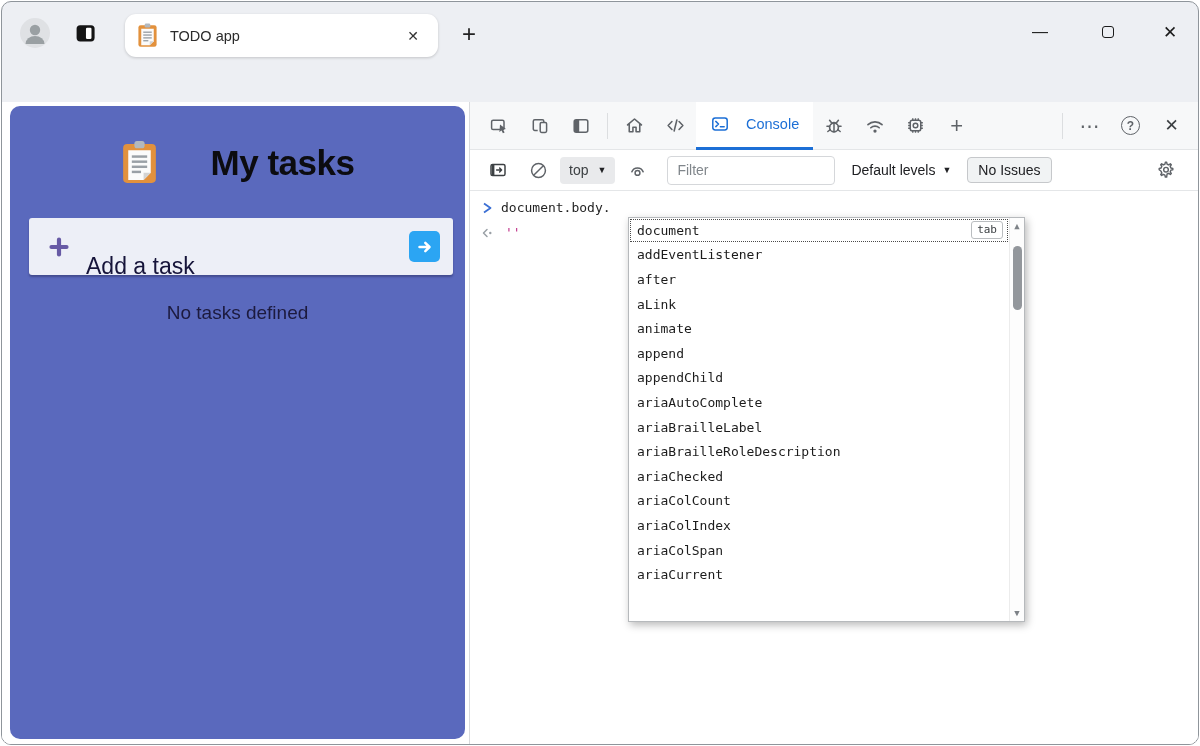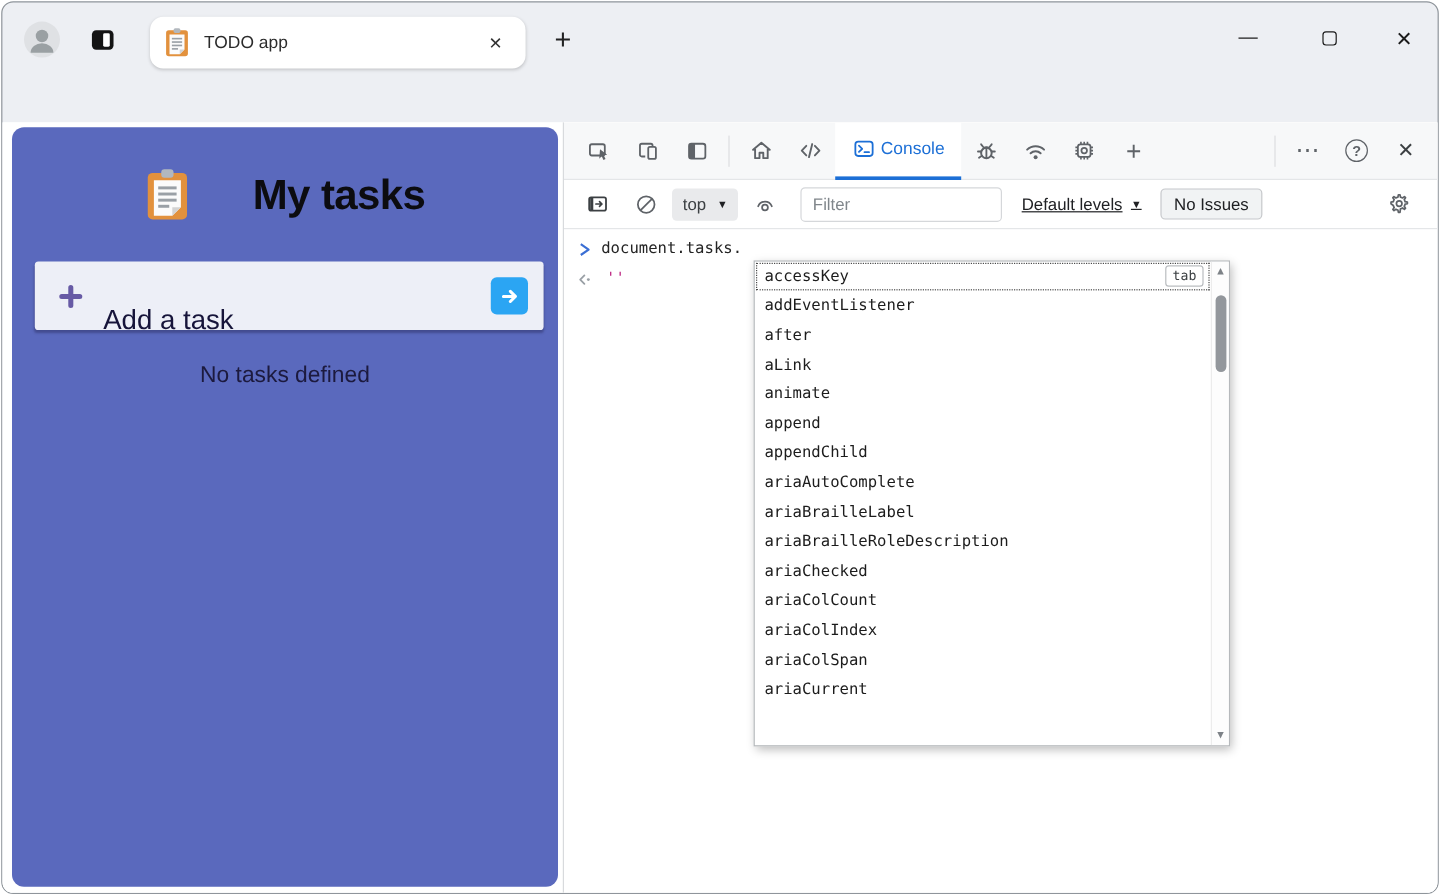--- a/index.html
+++ b/index.html
@@ -47,36 +47,36 @@
   .addbar-label { margin-left:15px; font-size:23px; color:#16143a;margin-top:39px; }
   .go-btn { position:absolute; right:13px; top:13px; width:31px; height:31px; background:#2ba5f3; border-radius:5px;
             display:flex; align-items:center; justify-content:center; }
   .empty { position:absolute; top:196px; width:100%; text-align:center; font-size:19px; color:#1c1a3e; }
 
   
   .devtools { position:relative; flex:1; background:#fff; border-left:1px solid #d8dadd; overflow:hidden; }
   .dt-tabs { height:48px; background:#f7f8f9; border-bottom:1px solid #e4e6e8; display:flex; align-items:center; padding-left:8px; }
   .ti { width:41px; height:47px; display:flex; align-items:center; justify-content:center; color:#5f6368; }
   .vsep { width:1px; height:26px; background:#dcdee0; margin:0 6px; }
-  .dt-tab-active { height:48px; background:#fff; display:flex; align-items:center; gap:4px; padding:0 14px;
+  .dt-tab-active { height:48px; background:#fff; display:flex; align-items:center; gap:16px; padding:0 14px;
                    color:#1c6fd6; font-size:14.5px; border-bottom:3px solid #1c6fd6; }
   .glyph { font-size:20px; color:#5f6368; line-height:1; }
   .help-circle { width:19px; height:19px; border:1.6px solid #5f6368; border-radius:50%; display:flex; align-items:center;
                  justify-content:center; font-size:12px; color:#5f6368; font-weight:700; }
   .mla { margin-left:auto; }
 
   .dt-toolbar { height:41px; border-bottom:1px solid #e4e6e8; display:flex; align-items:center; padding:0 12px 0 8px; }
   .tbi { width:40px; height:40px; display:flex; align-items:center; justify-content:center; }
   .top-chip { height:27px; background:#e9eaec; border-radius:4px; display:flex; align-items:center; gap:9px;
               padding:0 9px; font-size:14px; color:#3c4043; margin:0 2px; }
   .caret { font-size:9px; color:#202124; }
   .filter-input { width:168px; height:29px; border:1px solid #d5d7da; border-radius:4px; margin-left:10px;
                   padding:0 9px; font-size:14px; color:#202124; font-family:"Liberation Sans",sans-serif; outline:none; }
   .filter-input::placeholder { color:#80868b; }
-  .levels { display:flex; align-items:center; gap:7px; margin-left:16px; font-size:14px; color:#202124;text-decoration:underline; }
+  .levels { display:flex; align-items:center; gap:7px; margin-left:16px; font-size:14px; color:#202124; }
   .no-issues { height:26px; margin-left:16px; background:#f1f3f4; border:1px solid #c6c8cb; border-radius:4px;
                display:flex; align-items:center; padding:0 10px; font-size:14px; color:#202124; }
 
   .dt-console { position:relative; flex:1; font-family:"DejaVu Sans Mono","Liberation Mono",monospace; }
   .prompt-row { display:flex; align-items:center; gap:8px; padding:9px 0 0 12px; }
   .prompt-text { font-size:13px; color:#242424; }
   .result-row { display:flex; align-items:center; gap:10px; padding:10px 0 0 10px; }
   .result-text { font-size:13px; color:#bf2e87; }
 
   .autocomplete { position:absolute; left:158px; top:26px; width:397px; height:405px; background:#fff;
@@ -327,33 +327,33 @@
             <circle cx="10" cy="9.7" r="2.1" stroke="#5f6368" stroke-width="1.3" fill="none"></circle>
           </svg>
         </span>
       </div>
 
       <div class="dt-console">
         <div class="prompt-row">
           <svg width="11" height="14" viewBox="0 0 11 14">
             <path d="M2 2.5 L8.5 7 2 11.5" stroke="#3b6fd4" stroke-width="1.8" fill="none" stroke-linejoin="round"></path>
           </svg>
-          <span class="prompt-text">document.tasks.</span>
+          <span class="prompt-text">document.body.</span>
         </div>
         <div class="result-row">
           <svg width="15" height="14" viewBox="0 0 15 14">
             <path d="M7 3.5 L3.5 7 7 10.5" stroke="#9aa0a6" stroke-width="1.5" fill="none" stroke-linecap="round" stroke-linejoin="round"></path>
             <circle cx="10.3" cy="7" r="1.2" fill="#9aa0a6"></circle>
           </svg>
           <span class="result-text">''</span>
         </div>
 
         <div class="autocomplete">
           <div class="ac-row selected">
-            <span>accessKey</span>
+            <span>document</span>
             <span class="tab-badge">tab</span>
           </div>
           <div class="ac-row">addEventListener</div>
           <div class="ac-row">after</div>
           <div class="ac-row">aLink</div>
           <div class="ac-row">animate</div>
           <div class="ac-row">append</div>
           <div class="ac-row">appendChild</div>
           <div class="ac-row">ariaAutoComplete</div>
           <div class="ac-row">ariaBrailleLabel</div>

